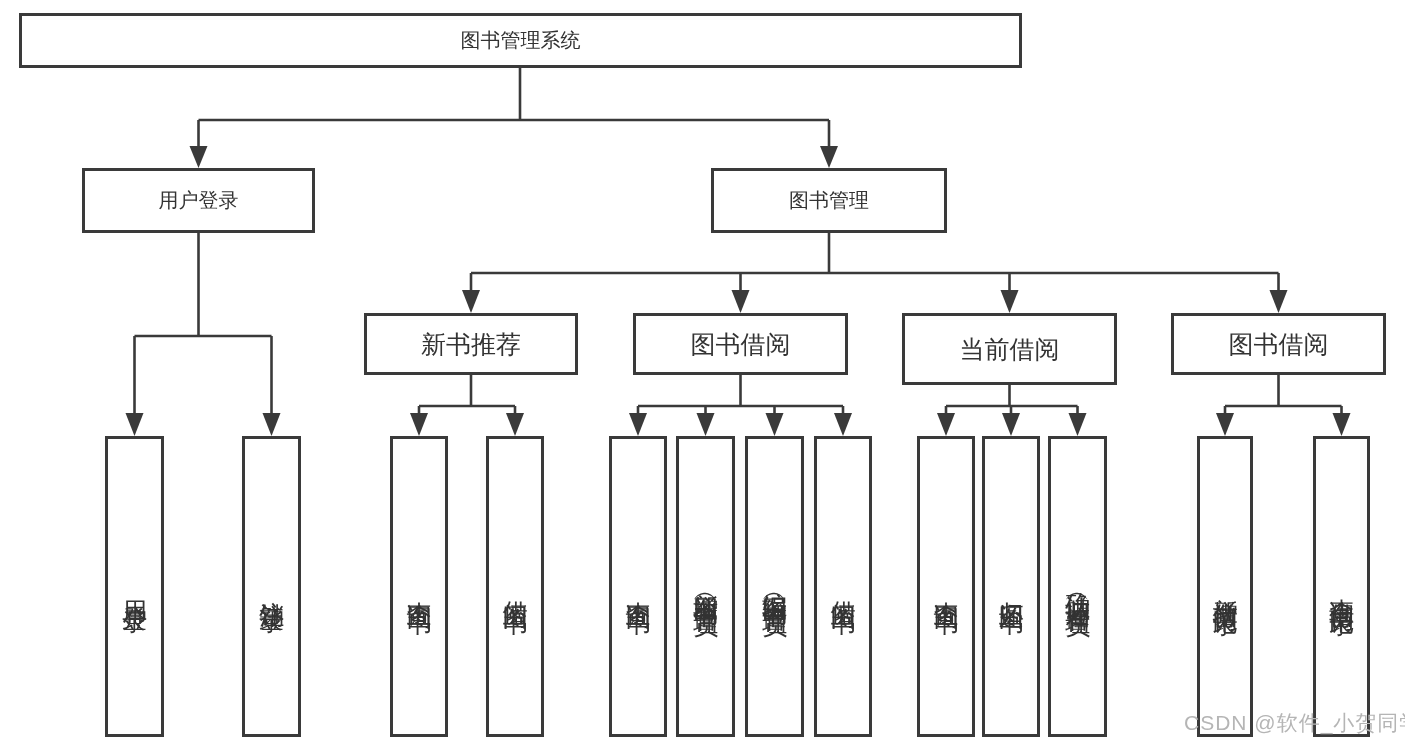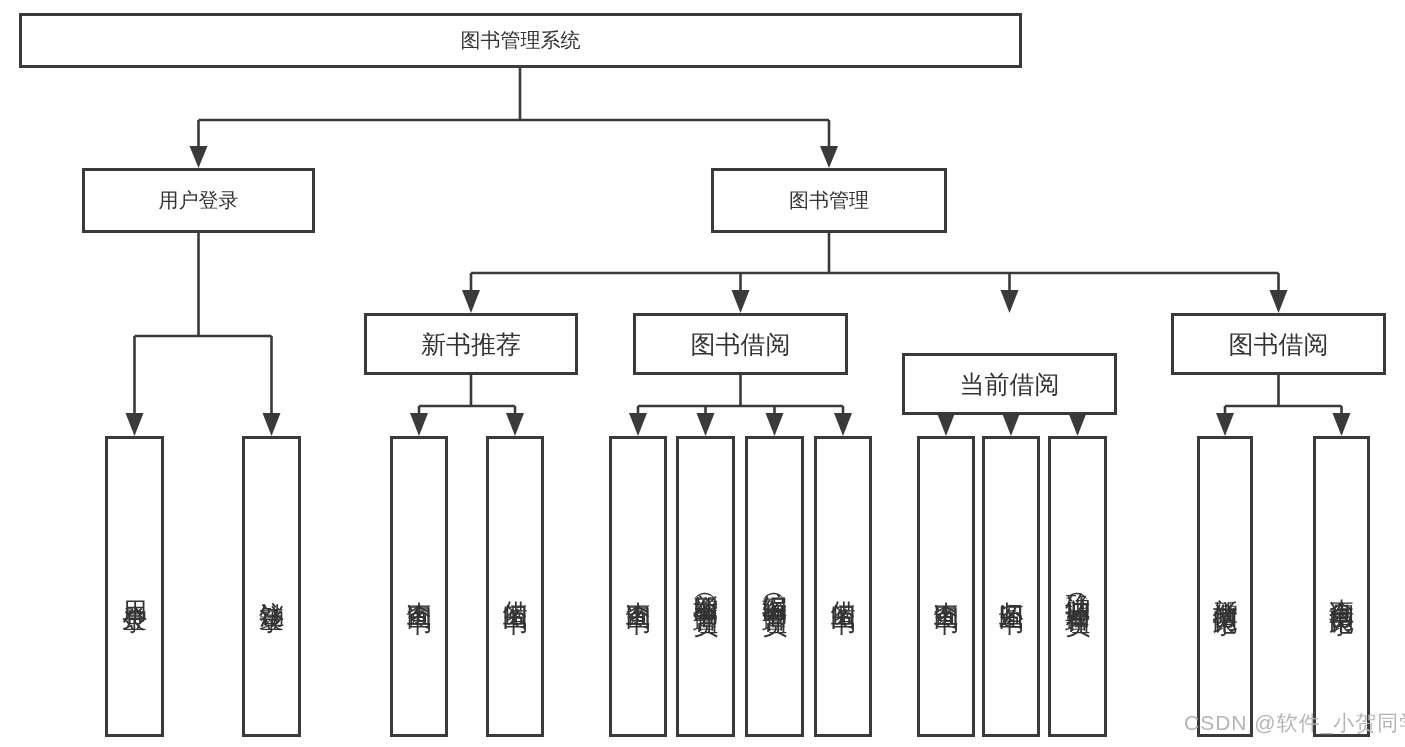--- a/index.html
+++ b/index.html
@@ -123,21 +123,21 @@
     </g>
   </svg>
 
   <div class="node h-node" style="left:19px; top:13px; width:1003px; height:55px;">图书管理系统</div>
 
   <div class="node h-node" style="left:82px; top:168px; width:233px; height:65px;">用户登录</div>
   <div class="node h-node" style="left:711px; top:168px; width:236px; height:65px;">图书管理</div>
 
   <div class="node h-node l3" style="left:364px; top:313px; width:214px; height:62px;">新书推荐</div>
   <div class="node h-node l3" style="left:633px; top:313px; width:215px; height:62px;">图书借阅</div>
-  <div class="node h-node l3" style="left:902px; top:313px; width:215px; height:62px;margin-top:40px;">当前借阅</div>
+  <div class="node h-node l3" style="left:902px; top:313px; width:215px; height:72px;">当前借阅</div>
   <div class="node h-node l3" style="left:1171px; top:313px; width:215px; height:62px;">图书借阅</div>
 
   <div class="node v-node" style="left:105px; top:436px; width:59px; height:301px;">
     <span>用户登录</span>
   </div>
   <div class="node v-node" style="left:242px; top:436px; width:59px; height:301px;">
     <span>注销登录</span>
   </div>
   <div class="node v-node" style="left:390px; top:436px; width:58px; height:301px;">
     <span>查询图书</span>

